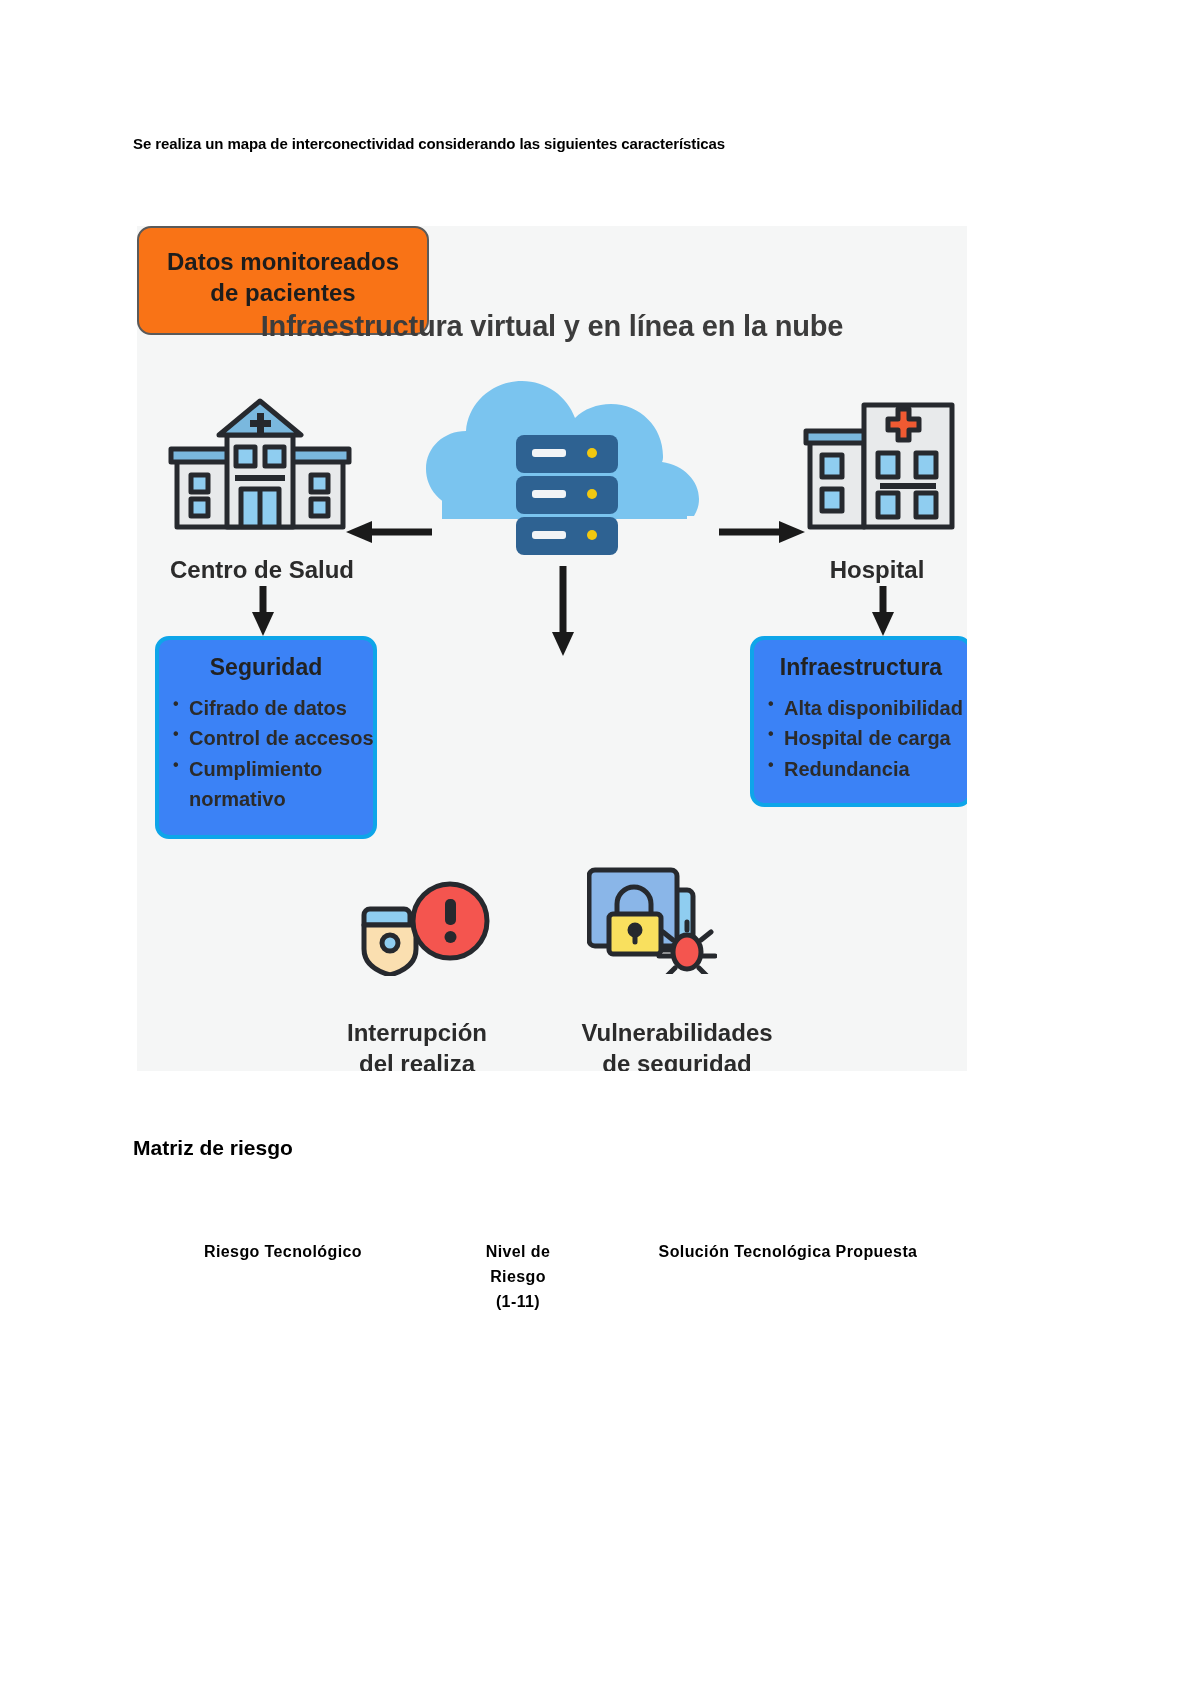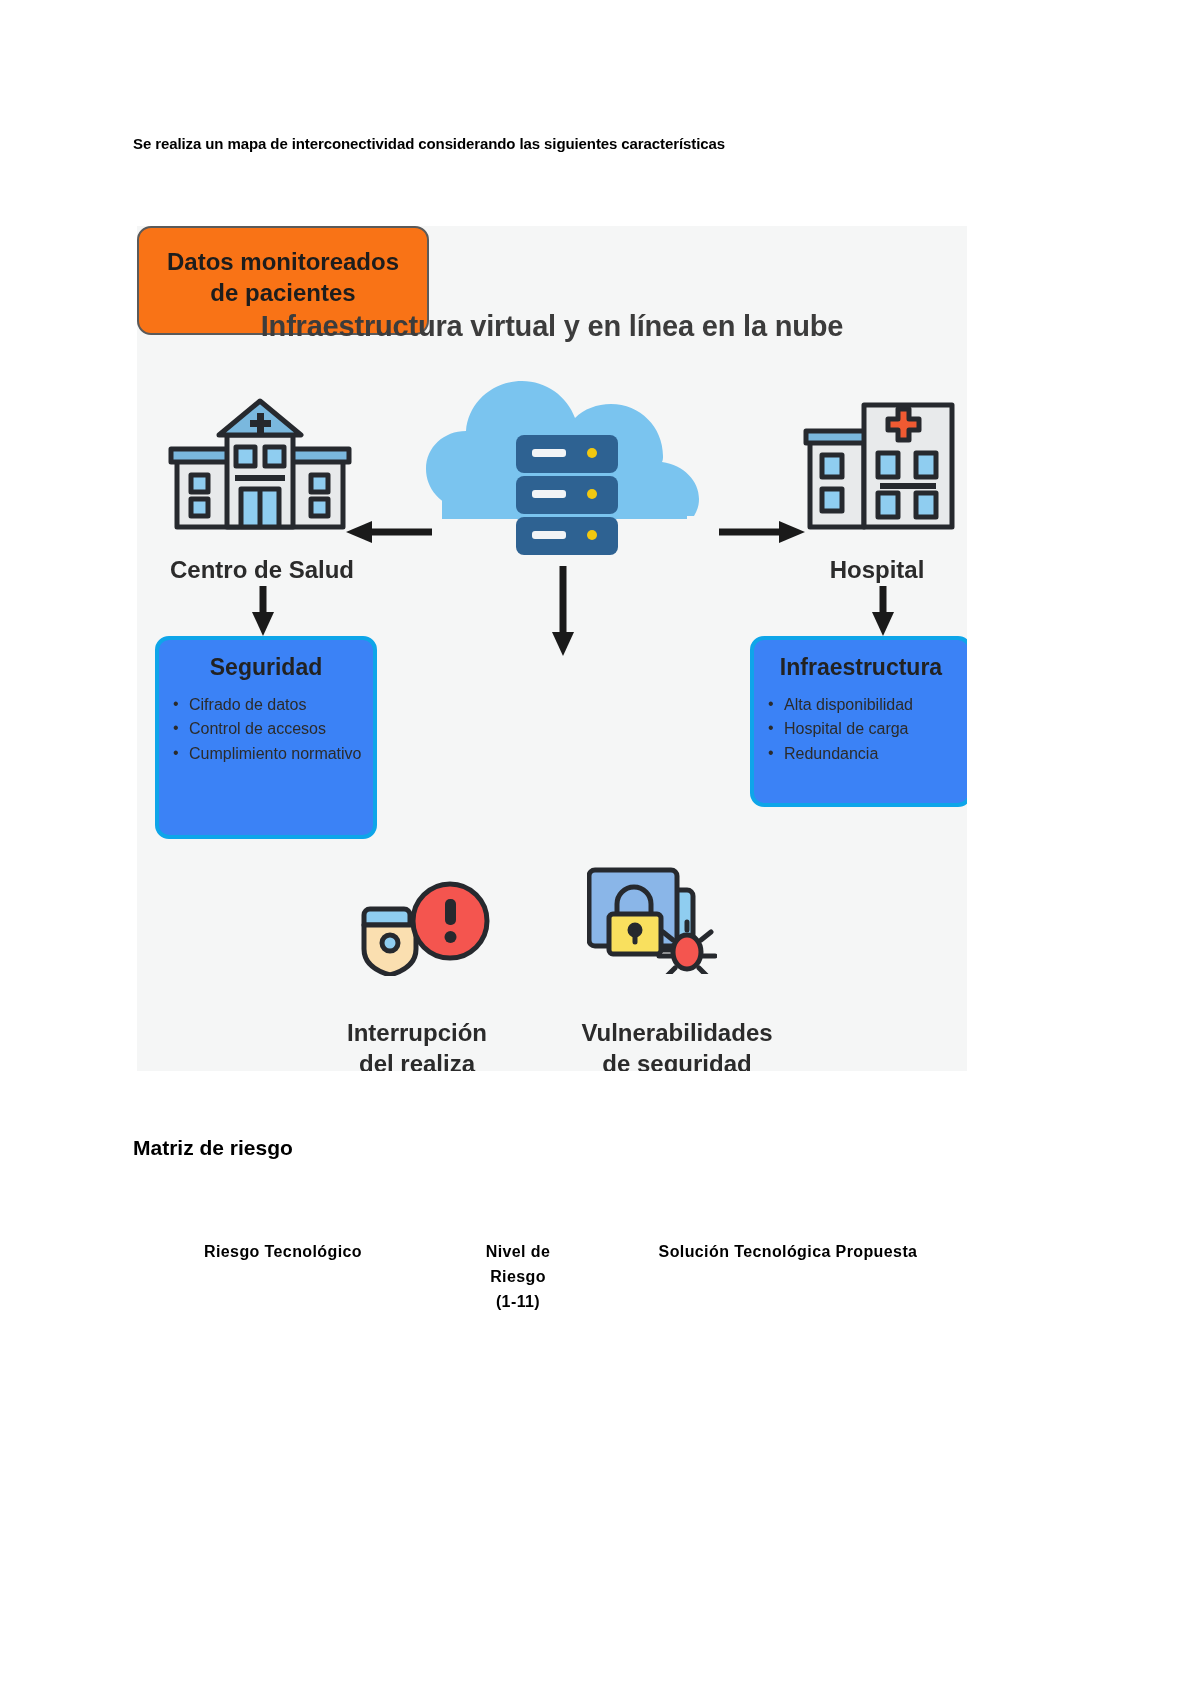--- a/index.html
+++ b/index.html
@@ -96,25 +96,26 @@
     text-align:center;
     font-size:23px; font-weight:600;
     color:#222;
     margin-top:14px;
   }
   .box-list{
     list-style:none;
     margin:12px 0 0 0; padding:0 0 0 14px;
   }
   .box-list li{
-    font-size:16px; color:#2b2b2b;
+    font-size:20px; color:#2b2b2b;
     line-height:1.52;
     position:relative;
     padding-left:16px;
     white-space:nowrap;
+    font-weight:bold;
   }
   .box-list li:before{
     content:"\2022";
     position:absolute; left:0; top:-1px;
     font-size:16px; color:#2b2b2b;
   }
   .box-list li.wrap{ white-space:normal; }
 
   .datos-text{
     font-size:24px; font-weight:600; color:#1d1d1d;

